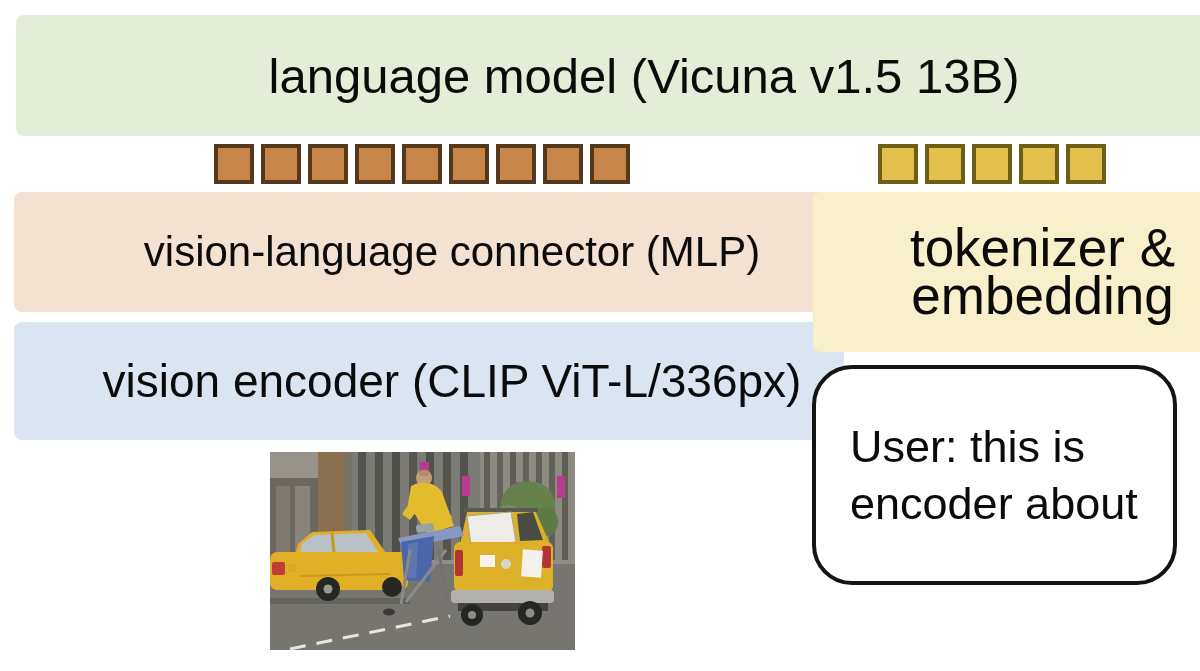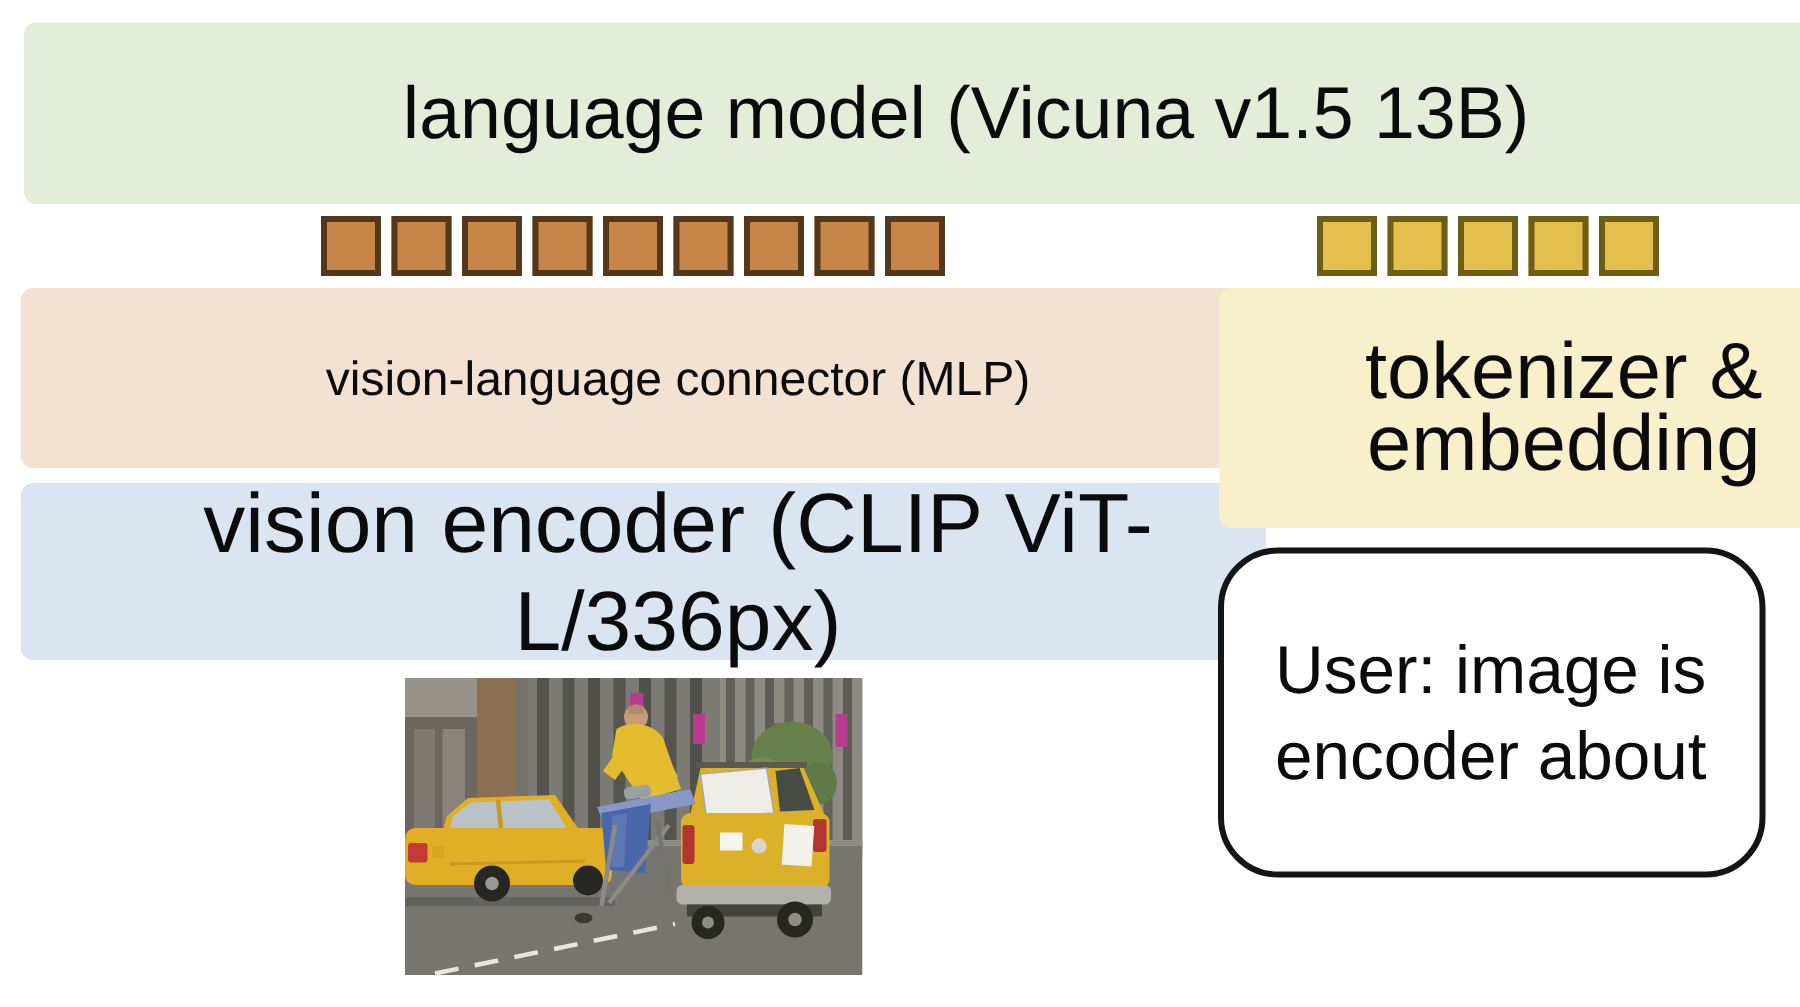--- a/index.html
+++ b/index.html
@@ -31,27 +31,27 @@
   .lm-box {
     left: 16px; top: 15px;
     width: 1164px; height: 121px;
     background: var(--language-model-bg);
     font-size: 49px;
   }
   .connector-box {
     left: 14px; top: 192px;
     width: 784px; height: 120px;
     background: var(--connector-bg);
-    font-size: 32px;
+    font-size: 42px;
   }
   .encoder-box {
     left: 14px; top: 322px;
     width: 784px; height: 118px;
     background: var(--vision-encoder-bg);
-    font-size: 56px;
+    font-size: 46px;
   }
   .tokenizer-box {
     left: 813px; top: 192px;
     width: 367px; height: 160px;
     background: var(--tokenizer-bg);
     font-size: 53px;
     line-height: 48px;
   }
   .user-box {
     left: 812px; top: 365px;
@@ -124,21 +124,21 @@
   <div class="box encoder-box">
     <span class="label">vision encoder (CLIP ViT-L/336px)</span>
   </div>
 
   <div class="box tokenizer-box">
     <span class="label">tokenizer &amp; embedding</span>
   </div>
 
   <div class="box user-box">
     <span class="lines">
-      <span>User: image is</span>
+      <span>User: this is</span>
       <span>encoder about</span>
     </span>
   </div>
 
   <div class="photo" role="img" aria-label="Photo of a man in a yellow shirt ironing clothes on an ironing board attached to the back of a yellow taxi SUV on a city street, with a yellow taxi sedan alongside">
     <svg width="305" height="198" viewBox="0 0 305 198" xmlns="http://www.w3.org/2000/svg">
       <g>
         <rect x="0" y="0" width="305" height="120" fill="#85847e"></rect>
 
         <rect x="0" y="0" width="82" height="128" fill="#97938a"></rect>

